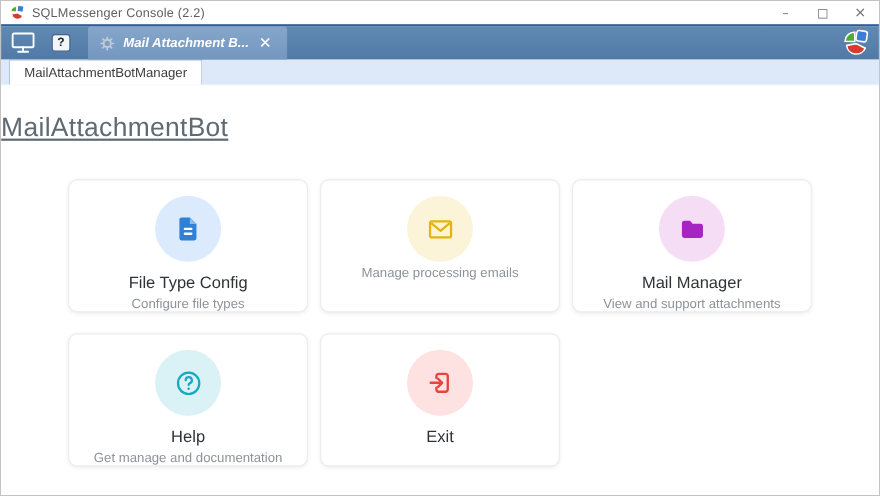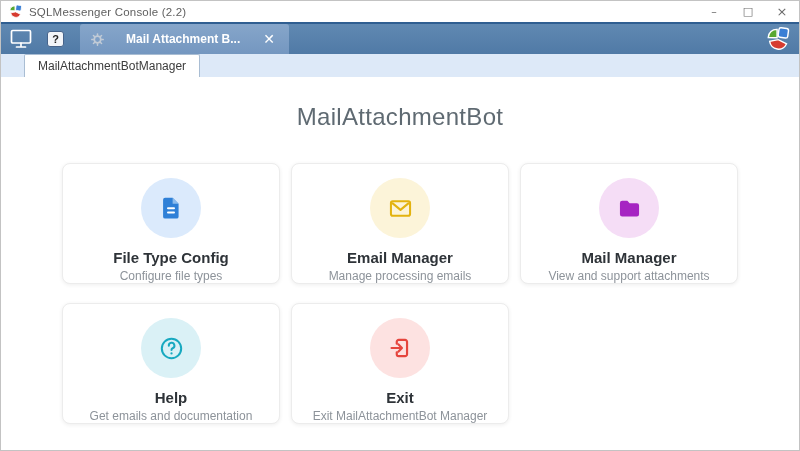--- a/index.html
+++ b/index.html
@@ -21,46 +21,46 @@
 
   
   .toolbar { height:32px; flex:0 0 auto; display:flex; align-items:stretch;
              background:linear-gradient(#6089b2,#507aa6);
              border-top:2px solid #2f5e91; position:relative; }
   .tool-ico { width:40px; display:flex; align-items:center; justify-content:center; }
   .help-box { width:17px; height:16px; margin:auto 6px; align-self:center;
               background:#f2f5f9; border:1px solid #46638a; border-radius:3px;
               display:flex; align-items:center; justify-content:center;
               font-size:11px; font-weight:bold; color:#222; }
-  .doc-tab { margin-left:10px; padding:0 12px 0 10px; display:flex; align-items:center; gap:21px;
-             background:linear-gradient(#86a6ca,#7497c0); border-radius:3px 3px 0 0; }
+  .doc-tab { margin-left:10px; padding:0 12px 0 10px; display:flex; align-items:center; gap:7px;
+             background:linear-gradient(#86a6ca,#7497c0); border-radius:3px 3px 0 0;font-style:italic; }
   .doc-tab .lbl { color:#fff; font-weight:bold; font-size:12px; white-space:nowrap; }
   .doc-tab .x { color:#fff; font-weight:bold; font-size:14px; line-height:1; padding:2px; }
   .tb-spacer { flex:1; }
   .tb-logo { width:26px; height:26px; align-self:center; margin-right:8px; }
 
   
   .subtabbar { height:24px; flex:0 0 auto; background:#dde9f8; border-bottom:1px solid #fff;
-               display:flex; align-items:flex-end; padding-left:23px; }
+               display:flex; align-items:flex-end; padding-left:7px; }
   .subtab { height:23px; background:#fff; border:1px solid #a9bdd3; border-bottom:none;
             border-radius:2px 2px 0 0; padding:0 13px; display:flex; align-items:center;
             font-size:12px; color:#3c3c3c; }
 
   
   .content { flex:1; background:#fff; overflow:hidden; }
-  .page-title { text-align:center; margin-top:25px; font-size:24px; font-weight:400;
-                color:#5f6a72; letter-spacing:.3px; }
+  .page-title { margin-top:25px; font-size:24px; font-weight:400;
+                color:#5f6a72; letter-spacing:.3px;text-decoration:underline; }
   .grid { margin-top:32px; display:grid; grid-template-columns:repeat(3,218px);
           grid-auto-rows:121px; column-gap:11px; row-gap:19px; justify-content:center; }
   .card { background:#fff; border:1px solid #ececec; border-radius:8px;
           box-shadow:0 1px 4px rgba(0,0,0,.07); display:flex; flex-direction:column;
           align-items:center; padding-top:14px; cursor:pointer; }
   .icon-circle { width:60px; height:60px; border-radius:50%; display:flex;
                  align-items:center; justify-content:center; flex:0 0 auto; }
-  .card-title { margin-top:11px; font-size:15px; font-weight:bold; color:#2e3338; }
+  .card-title { margin-top:11px; font-size:15px; font-weight:normal; color:#2e3338; }
   .card-sub { margin-top:3px; font-size:12px; color:#8d939a; }
 
   .bg-blue   { background:#dbeafc; }
   .bg-green  { background:#e1f1e2; }
   .bg-yellow { background:#fcf4d9; }
   .bg-purple { background:#f5ddf6; }
   .bg-cyan   { background:#daf1f6; }
   .bg-red    { background:#fde2e1; }
 
   svg { display:block; }
@@ -140,21 +140,20 @@
       </div>
 
 
       <div class="card">
         <div class="icon-circle bg-yellow">
           <svg width="27" height="27" viewBox="0 0 24 24">
             <rect x="3.5" y="5.5" width="17" height="13" rx="1.6" fill="none" stroke="#e3b30f" stroke-width="1.8"></rect>
             <polyline points="4.5,7 12,13.2 19.5,7" fill="none" stroke="#e3b30f" stroke-width="1.8" stroke-linejoin="round"></polyline>
           </svg>
         </div>
-        <div class="card-title">Email Manager</div>
         <div class="card-sub">Manage processing emails</div>
       </div>
 
       <div class="card">
         <div class="icon-circle bg-purple">
           <svg width="27" height="27" viewBox="0 0 24 24">
             <path d="M3.5 7 a2 2 0 0 1 2 -2 h4.6 l2 2.4 h6.4 a2 2 0 0 1 2 2 v7.6 a2 2 0 0 1 -2 2 h-13 a2 2 0 0 1 -2 -2 z" fill="#a624c2"></path>
           </svg>
         </div>
         <div class="card-title">Mail Manager</div>
@@ -163,29 +162,28 @@
 
       <div class="card">
         <div class="icon-circle bg-cyan">
           <svg width="27" height="27" viewBox="0 0 24 24">
             <circle cx="12" cy="12" r="8.6" fill="none" stroke="#18a9c0" stroke-width="1.8"></circle>
             <path d="M9.6 9.5 a2.5 2.5 0 1 1 3.4 2.3 c-.7 .3 -1 .8 -1 1.6" fill="none" stroke="#18a9c0" stroke-width="1.8" stroke-linecap="round"></path>
             <circle cx="12" cy="16.4" r="1" fill="#18a9c0"></circle>
           </svg>
         </div>
         <div class="card-title">Help</div>
-        <div class="card-sub">Get emails and documentation</div>
+        <div class="card-sub">Get manage and documentation</div>
       </div>
 
       <div class="card">
         <div class="icon-circle bg-red">
           <svg width="26" height="26" viewBox="0 0 24 24">
             <path d="M9 8 V6.3 a1.8 1.8 0 0 1 1.8 -1.8 h5.9 a1.8 1.8 0 0 1 1.8 1.8 v11.4 a1.8 1.8 0 0 1 -1.8 1.8 h-5.9 a1.8 1.8 0 0 1 -1.8 -1.8 V16" fill="none" stroke="#e5453d" stroke-width="2" stroke-linecap="round"></path>
             <path d="M4.2 12 h9.2 M10.4 8.6 l3.4 3.4 l-3.4 3.4" fill="none" stroke="#e5453d" stroke-width="2" stroke-linecap="round" stroke-linejoin="round"></path>
           </svg>
         </div>
         <div class="card-title">Exit</div>
-        <div class="card-sub">Exit MailAttachmentBot Manager</div>
       </div>
 
     </div>
   </div>
 </div>
 
 </body></html>

